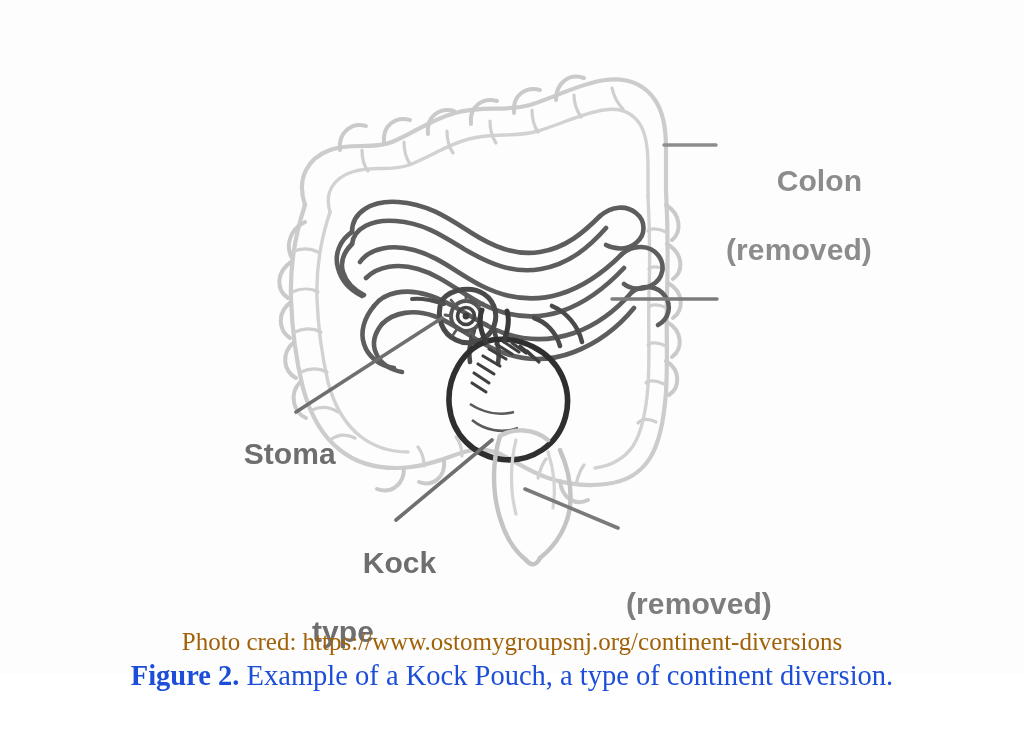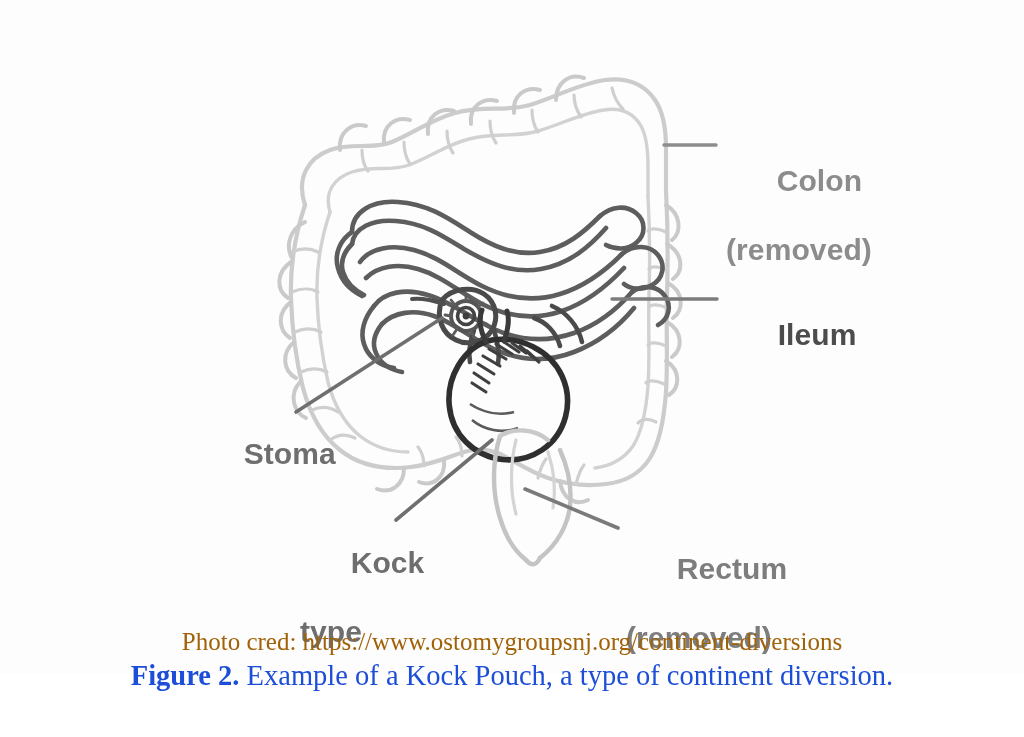--- a/index.html
+++ b/index.html
@@ -69,21 +69,21 @@
     font-size: 30px;
     color: #7d7d7d;
   }
   #label-stoma {
     left: 193px;
     top: 402px;
     font-size: 30px;
     color: #6e6e6e;
   }
   #label-kock {
-    left: 300px;
+    left: 312px;
     top: 511px;
     font-size: 30px;
     color: #6e6e6e;
   }
 
   
   #caption-block {
     position: absolute;
     left: 0;
     top: 626px;
@@ -393,26 +393,22 @@
 
         <line x1="396" y1="520" x2="492" y2="440" stroke="#6f6f6f" stroke-width="3.6"></line>
       </g>
     </svg>
 
     <div class="callout" id="label-colon">
       <span>Colon</span>
       <span class="line2">(removed)</span>
     </div>
 
-    <div class="callout" id="label-ileum">
-      <span>Ileum</span>
-    </div>
 
     <div class="callout" id="label-rectum">
-      <span>Rectum</span>
       <span class="line2">(removed)</span>
     </div>
 
     <div class="callout" id="label-stoma">
       <span>Stoma</span>
     </div>
 
     <div class="callout" id="label-kock">
       <span>Kock</span>
       <span class="line2">type</span>

